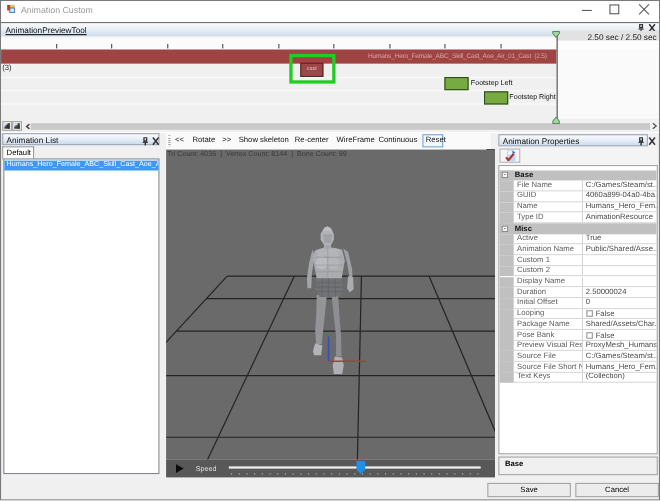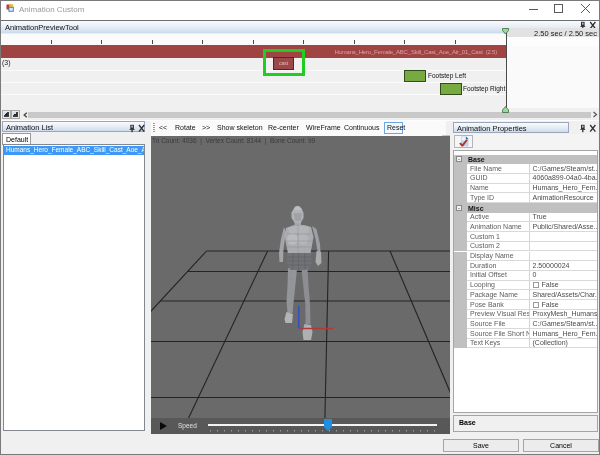--- a/index.html
+++ b/index.html
@@ -3,21 +3,21 @@
 <meta charset="utf-8">
 <style>
   * { margin:0; padding:0; box-sizing:border-box; }
   html,body { width:600px; height:455px; overflow:hidden; }
   body { font-family:"Liberation Sans", sans-serif; background:#f0f0f0; position:relative; }
   #win { position:absolute; left:0; top:0; width:600px; height:455px; border:1px solid #7a7a7a; background:#f0f0f0; }
   #titlebar { position:absolute; left:1px; top:1px; width:598px; height:19px; background:#ffffff; }
   #titletext { position:absolute; left:19px; top:5px; font-size:8px; color:#9a9a9a; }
   .dockhead { background:linear-gradient(180deg,#f9fbfd 0%,#e9eff7 45%,#ccdcec 100%); }
   #topdock { position:absolute; left:1px; top:20px; width:598px; height:13px; border-top:1px solid #6d6d6d; }
-  #topdock .t { position:absolute; left:4px; top:2px; font-size:7.5px; color:#111; }
+  #topdock .t { position:absolute; left:4px; top:2px; font-size:7.5px; color:#111;text-decoration:underline; }
   #graystrip { position:absolute; left:1px; top:33px; width:598px; height:5px; background:#ececec; }
   #ruler { position:absolute; left:1px; top:34px; width:505px; height:11px; background:#fbfbfb; }
   #rulerR { position:absolute; left:506px; top:28px; width:93px; height:9px; background:#e2e2e2; }
   #rulerR2 { position:absolute; left:506px; top:37px; width:93px; height:9px; background:#fdfdfd; }
   .tick { position:absolute; top:40px; width:1px; height:4px; background:#4a4a4a; }
   #sectext { position:absolute; right:3px; top:29px; font-size:7.5px; color:#1a1a1a; }
   #redbar { position:absolute; left:1px; top:45px; width:505px; height:13px; background:#a04343; }
   #redbar .t { position:absolute; right:9px; top:4px; font-size:6px; color:#d8a5a5; letter-spacing:-0.2px;}
   #rows { position:absolute; left:1px; top:58px; width:505px; height:50px; background:#f0f0f0; }
   #rowsR { position:absolute; left:506px; top:46px; width:93px; height:62px; background:#fafafa; }
@@ -41,21 +41,21 @@
   #lplist { position:absolute; left:3px; top:144px; width:142px; height:287px; background:#fff; border:1px solid #828790; }
   #lpsel { position:absolute; left:0px; top:1px; width:140px; height:9px; background:#3d99f5; color:#fff; font-size:6.5px; padding-left:2px; white-space:nowrap; overflow:hidden;}
   #ctoolbar { position:absolute; left:151px; top:121px; width:295px; height:15px; background:#fafafa; }
   #ctoolbar .it { position:absolute; top:3px; font-size:7px; color:#111; white-space:nowrap;}
   #grip { position:absolute; left:2px; top:2px; width:2px; height:10px; background:repeating-linear-gradient(180deg,#9a9a9a 0 1px,#fafafa 1px 2px); }
   #resetbox { position:absolute; left:233px; top:1px; width:19px; height:12px; border:1px solid #6ba7e0; background:#f4f9ff;}
   #ovflbtn { position:absolute; left:291px; top:8px; width:4px; height:6px; color:#333; }
   #viewport { position:absolute; left:151px; top:136px; width:299px; height:282px; background:#6a6a6a; overflow:hidden;}
   #tricount { position:absolute; left:1px; top:1px; font-size:6.5px; color:#3a3a3a; }
   #sliderbar { position:absolute; left:151px; top:418px; width:299px; height:16px; background:#585858; }
-  #rphead { left:453px; top:122px; width:116px; }
+  #rphead { left:453px; top:122px; width:136px; }
   #rtools { position:absolute; left:453px; top:134px; width:145px; height:16px; background:#f4f4f4; }
   #rbtn { position:absolute; left:1px; top:1px; width:19px; height:13px; background:#f6f6f6; border:1px solid #b5b5b5; }
   #pgrid { position:absolute; left:453px; top:150px; width:145px; height:263px; background:#fff; border:1px solid #a5a5a5; overflow:hidden; }
   .prow { position:absolute; left:0; width:143px; font-size:7px; }
   .prow .pm { position:absolute; left:0; top:0; width:13px; height:100%; background:#c0c0c0; }
   .pcat { background:#c0c0c0; font-weight:bold; color:#111; }
   .pcl { position:absolute; left:14px; top:1.5px; }
   .pmb { position:absolute; left:2px; top:1.5px; width:6px; height:6px; background:#f2f2f2; border:1px solid #888; font-size:6px; line-height:4px; text-align:center; font-weight:normal; color:#333;}
   .pname { position:absolute; left:13px; top:0; height:100%; width:62.5px; color:#5c5c5c; padding:1.5px 0 0 3px; line-height:6px; border-right:1px solid #d5d5d5; border-bottom:1px solid #d9d9d9; white-space:nowrap; overflow:hidden;}
   .pval { position:absolute; left:75.5px; top:0; height:100%; width:67.5px; color:#4a4a4a; padding:1.5px 0 0 3px; line-height:6px; border-bottom:1px solid #d9d9d9; white-space:nowrap; overflow:hidden; }

